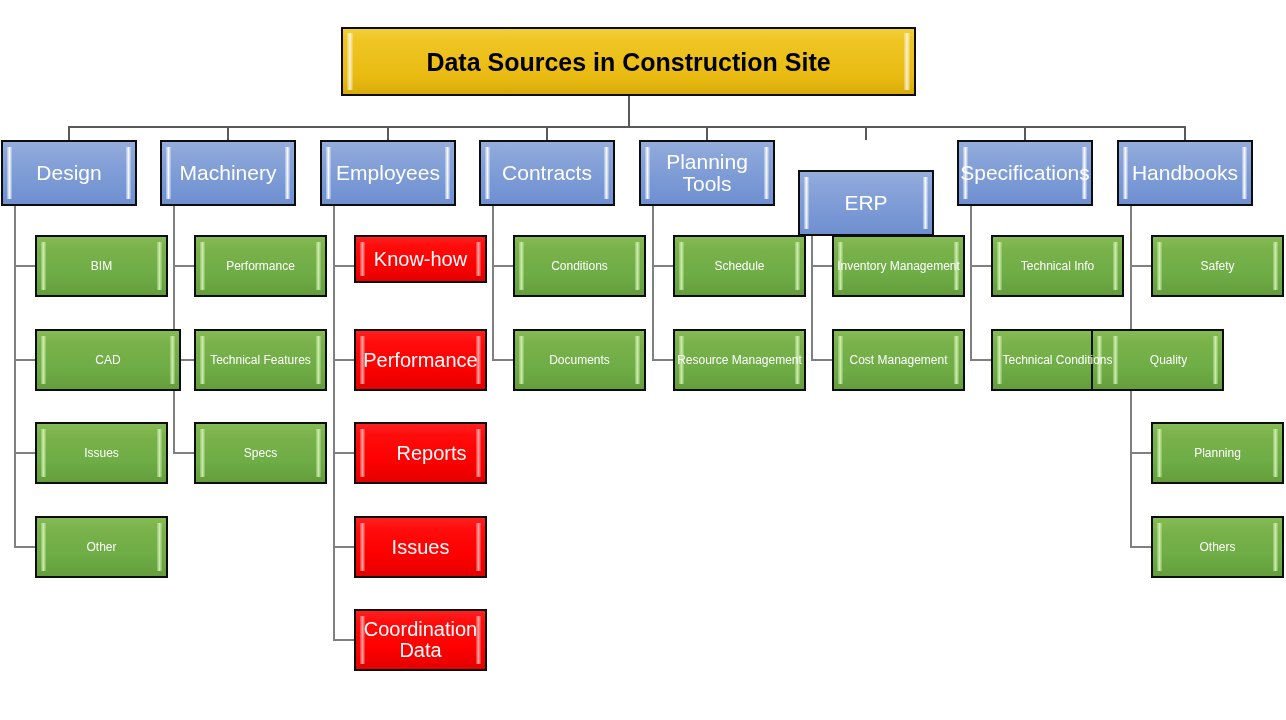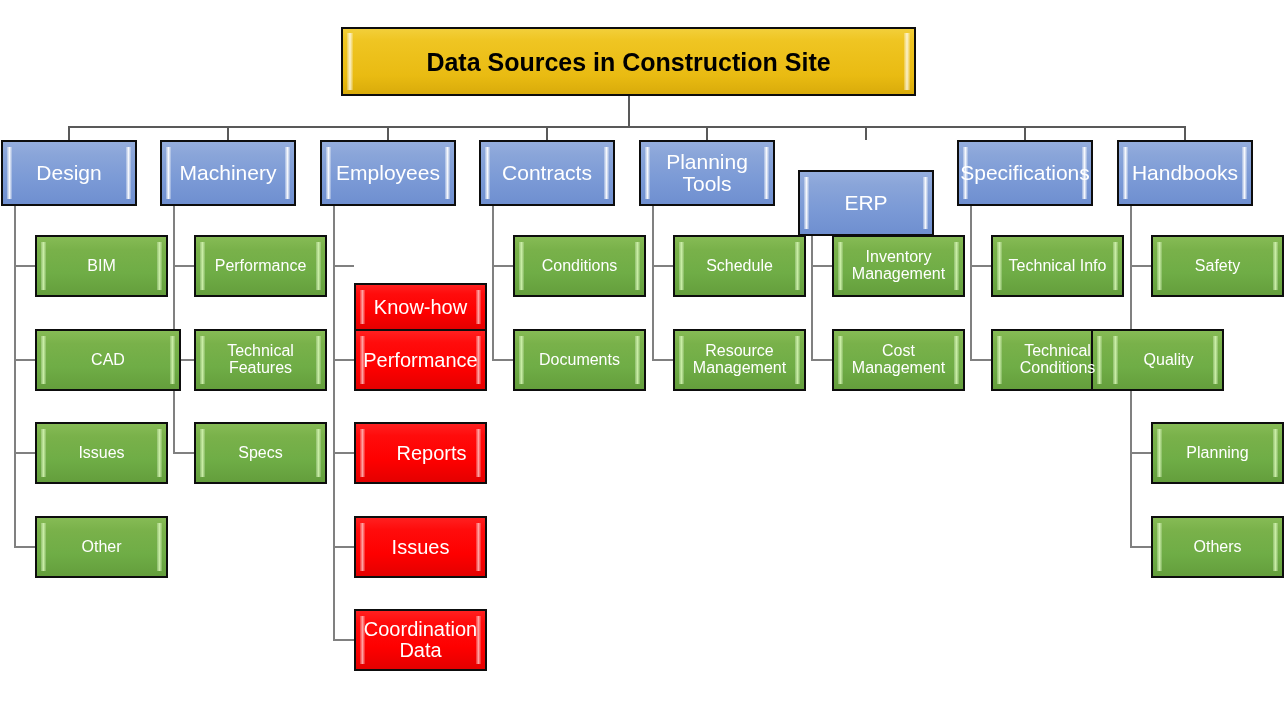--- a/index.html
+++ b/index.html
@@ -78,21 +78,21 @@
   }
   .node.blue::before, .node.blue::after {
     background: linear-gradient(to right,
                 rgba(255,255,255,.25), rgba(255,255,255,.92), rgba(255,255,255,.18));
   }
 
   
   .node.green {
     background: linear-gradient(to bottom,
                 #86bb55 0%, #79b14a 22%, #6fad46 62%, #649e3c 100%);
-    font-size: 16px;
+    font-size: 12px;
   }
   .node.green::before, .node.green::after {
     background: linear-gradient(to right,
                 rgba(255,255,255,.22), rgba(205,240,170,.95), rgba(255,255,255,.15));
   }
 
   
   .node.red {
     background: linear-gradient(to bottom,
                 #ff2020 0%, #ff0c0c 20%, #fe0000 62%, #e40000 100%);
@@ -191,21 +191,21 @@
       </div>
       <div class="node green" style="left: 194px; top: 329px; width: 133px; height: 62px; white-space: normal;">
         <span class="lbl" style="width: 118%;">Technical Features</span>
       </div>
       <div class="node green" style="left: 194px; top: 422px; width: 133px; height: 62px;">
         <span class="lbl">Specs</span>
       </div>
       <div class="node blue" style="left: 320px; top: 140px; width: 136px; height: 66px;">
         <span class="lbl">Employees</span>
       </div>
-      <div class="node red" style="left: 354px; top: 235px; width: 133px; height: 48px; margin-top: 48px;">
+      <div class="node red" style="left: 354px; top: 235px; width: 133px; height: 48px;">
         <span class="lbl">Know-how</span>
       </div>
       <div class="node red" style="left: 354px; top: 329px; width: 133px; height: 62px;">
         <span class="lbl">Performance</span>
       </div>
       <div class="node red" style="left: 354px; top: 422px; width: 133px; height: 62px; padding-left: 22px;">
         <span class="lbl">Reports</span>
       </div>
       <div class="node red" style="left: 354px; top: 516px; width: 133px; height: 62px;">
         <span class="lbl">Issues</span>

